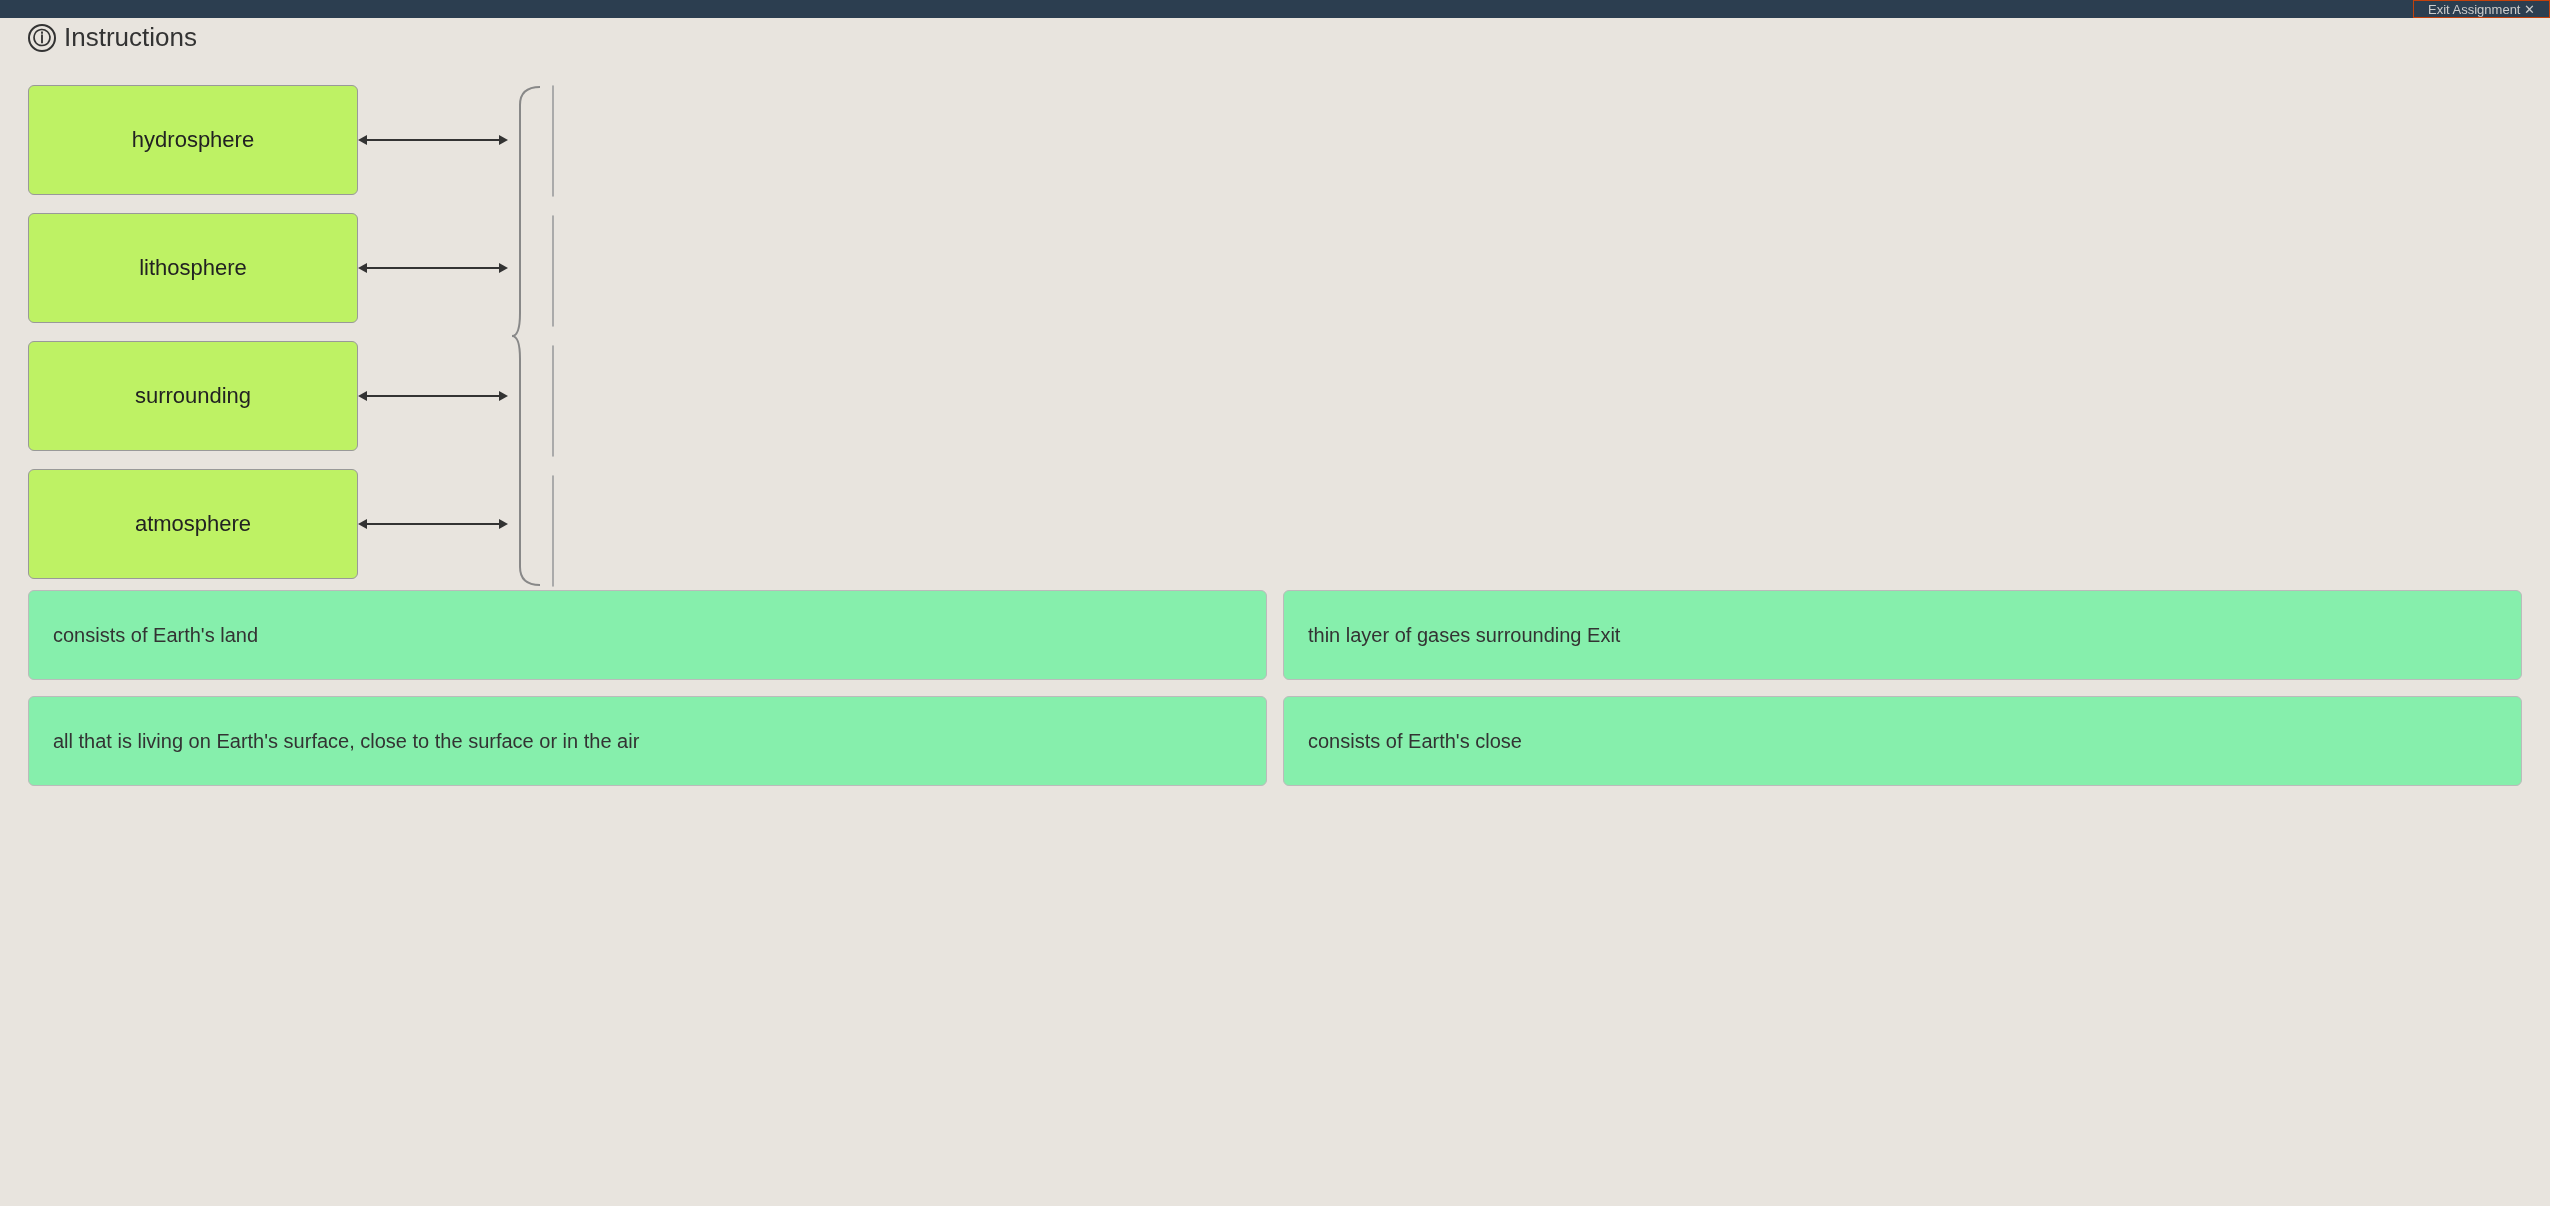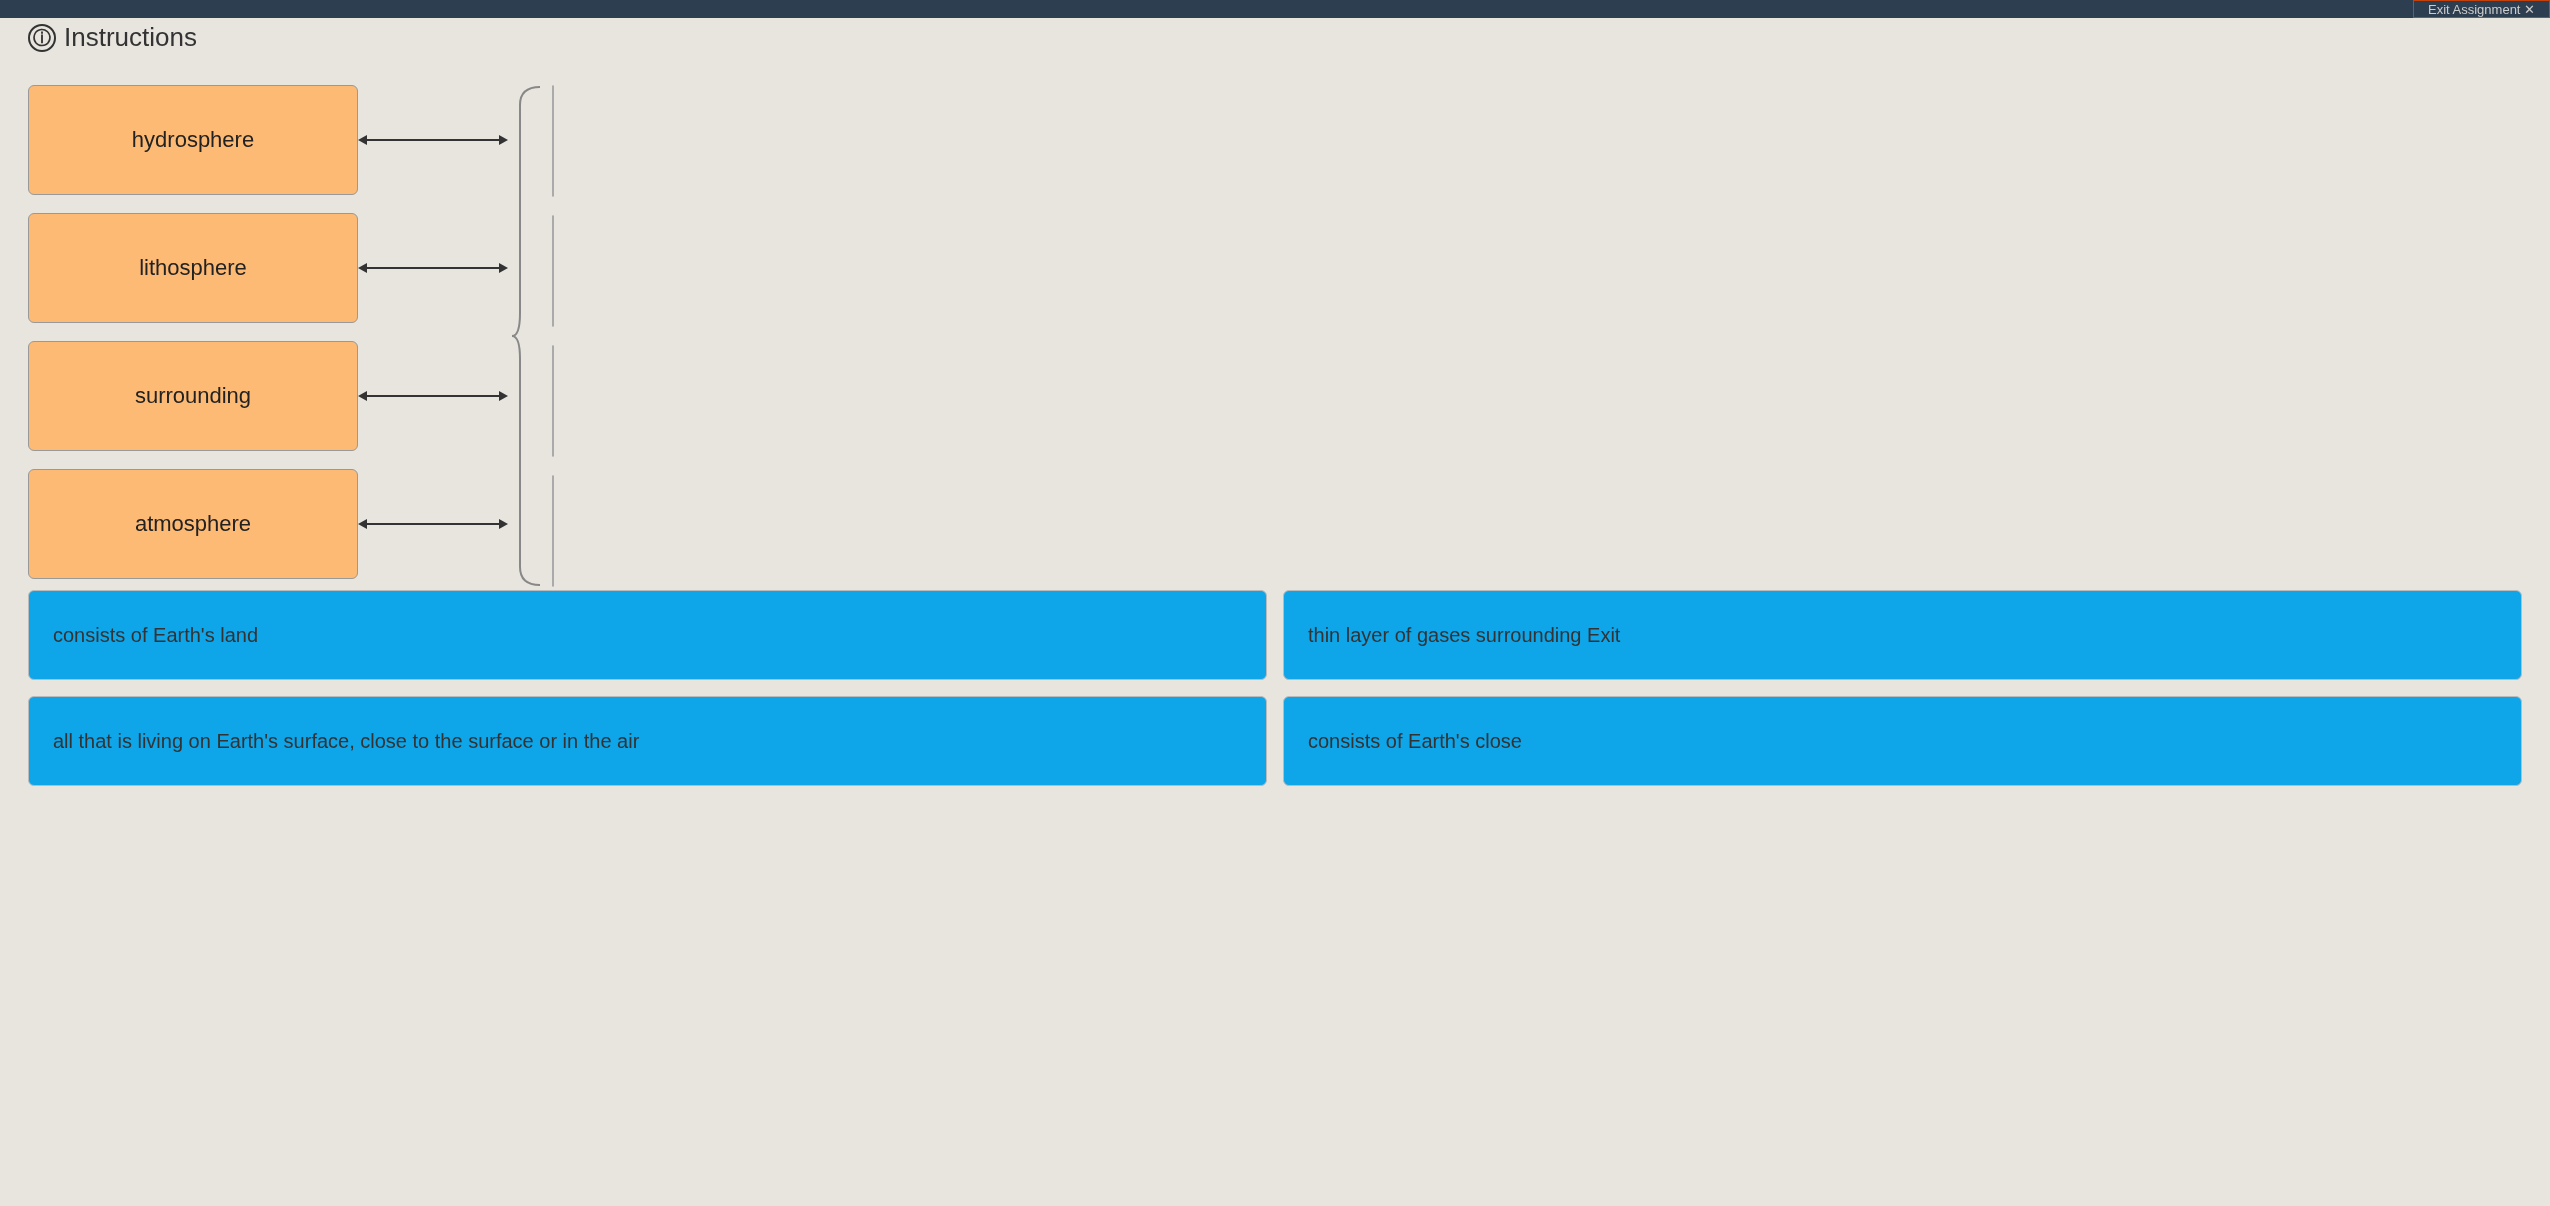--- a/index.html
+++ b/index.html
@@ -60,21 +60,21 @@
       justify-content: center;
       font-size: 18px;
       font-weight: bold;
       color: #333;
       flex-shrink: 0;
     }
 
     .label-box {
       width: 330px;
       height: 110px;
-      background: #fdba74;
+      background: #bef264;
       border: 1px solid #999;
       border-radius: 6px;
       display: flex;
       align-items: center;
       justify-content: center;
       font-size: 22px;
       color: #222;
       flex-shrink: 0;
     }
 
@@ -93,21 +93,21 @@
       position: absolute;
       top: 590px;
       left: 28px;
       right: 28px;
       display: grid;
       grid-template-columns: 1fr 1fr;
       gap: 16px;
     }
 
     .drag-item {
-      background: #0ea5e9;
+      background: #86efac;
       border: 1px solid #bbb;
       border-radius: 6px;
       padding: 20px 24px;
       font-size: 20px;
       color: #333;
       min-height: 90px;
       display: flex;
       align-items: center;
       cursor: grab;
     }

